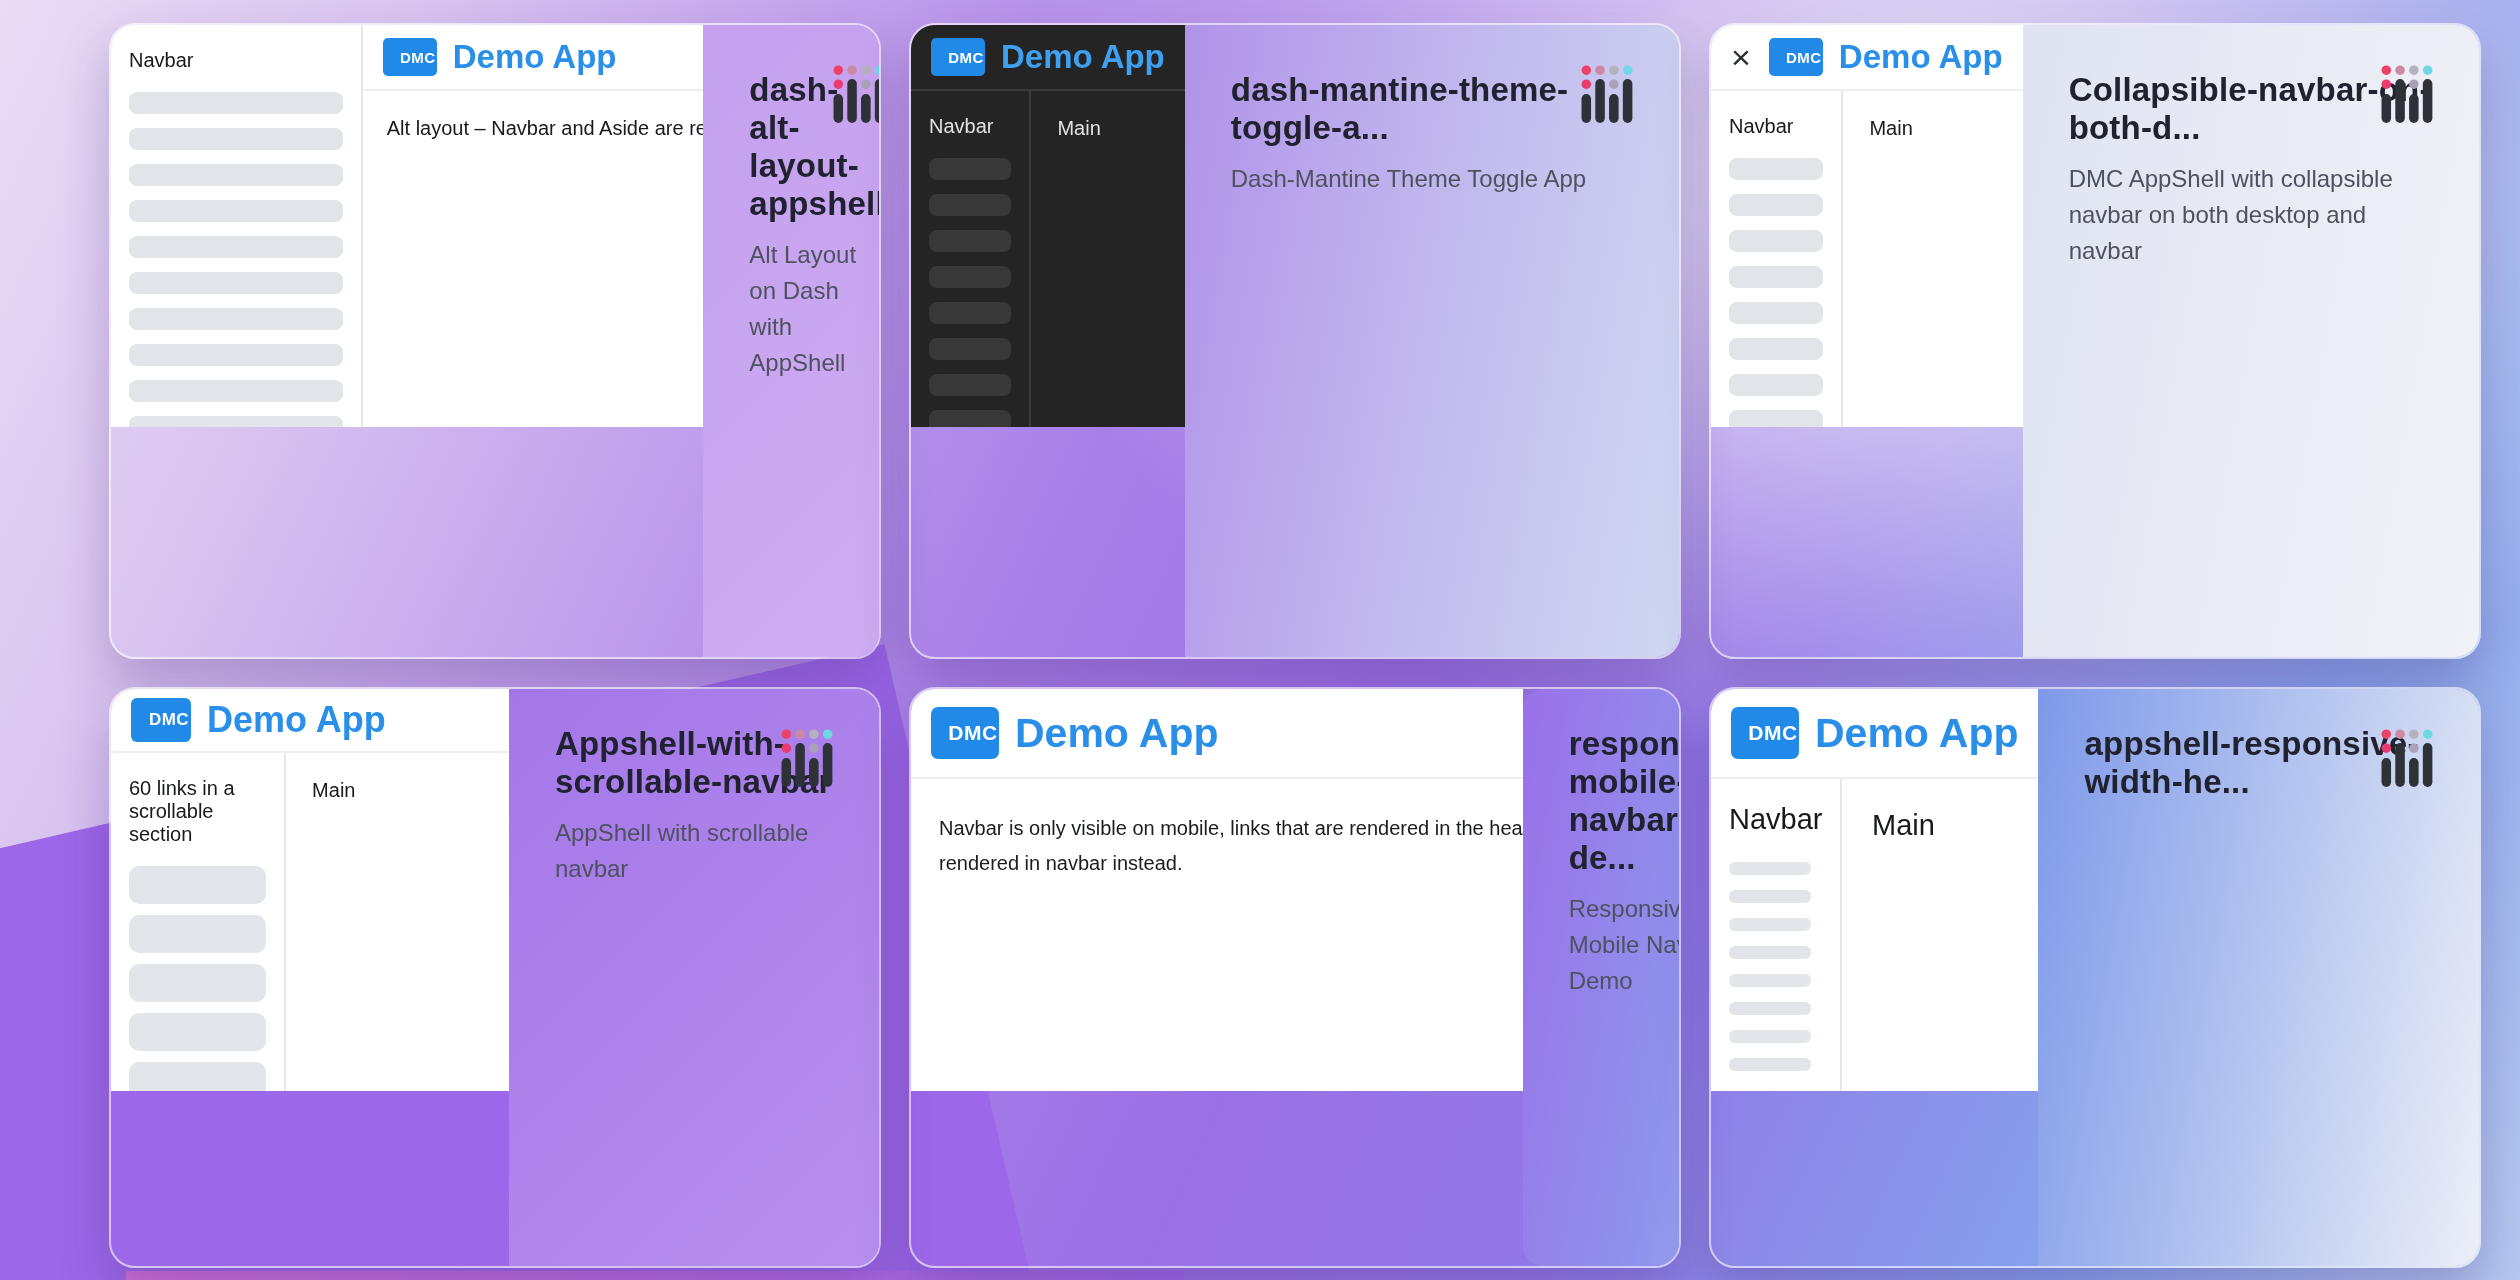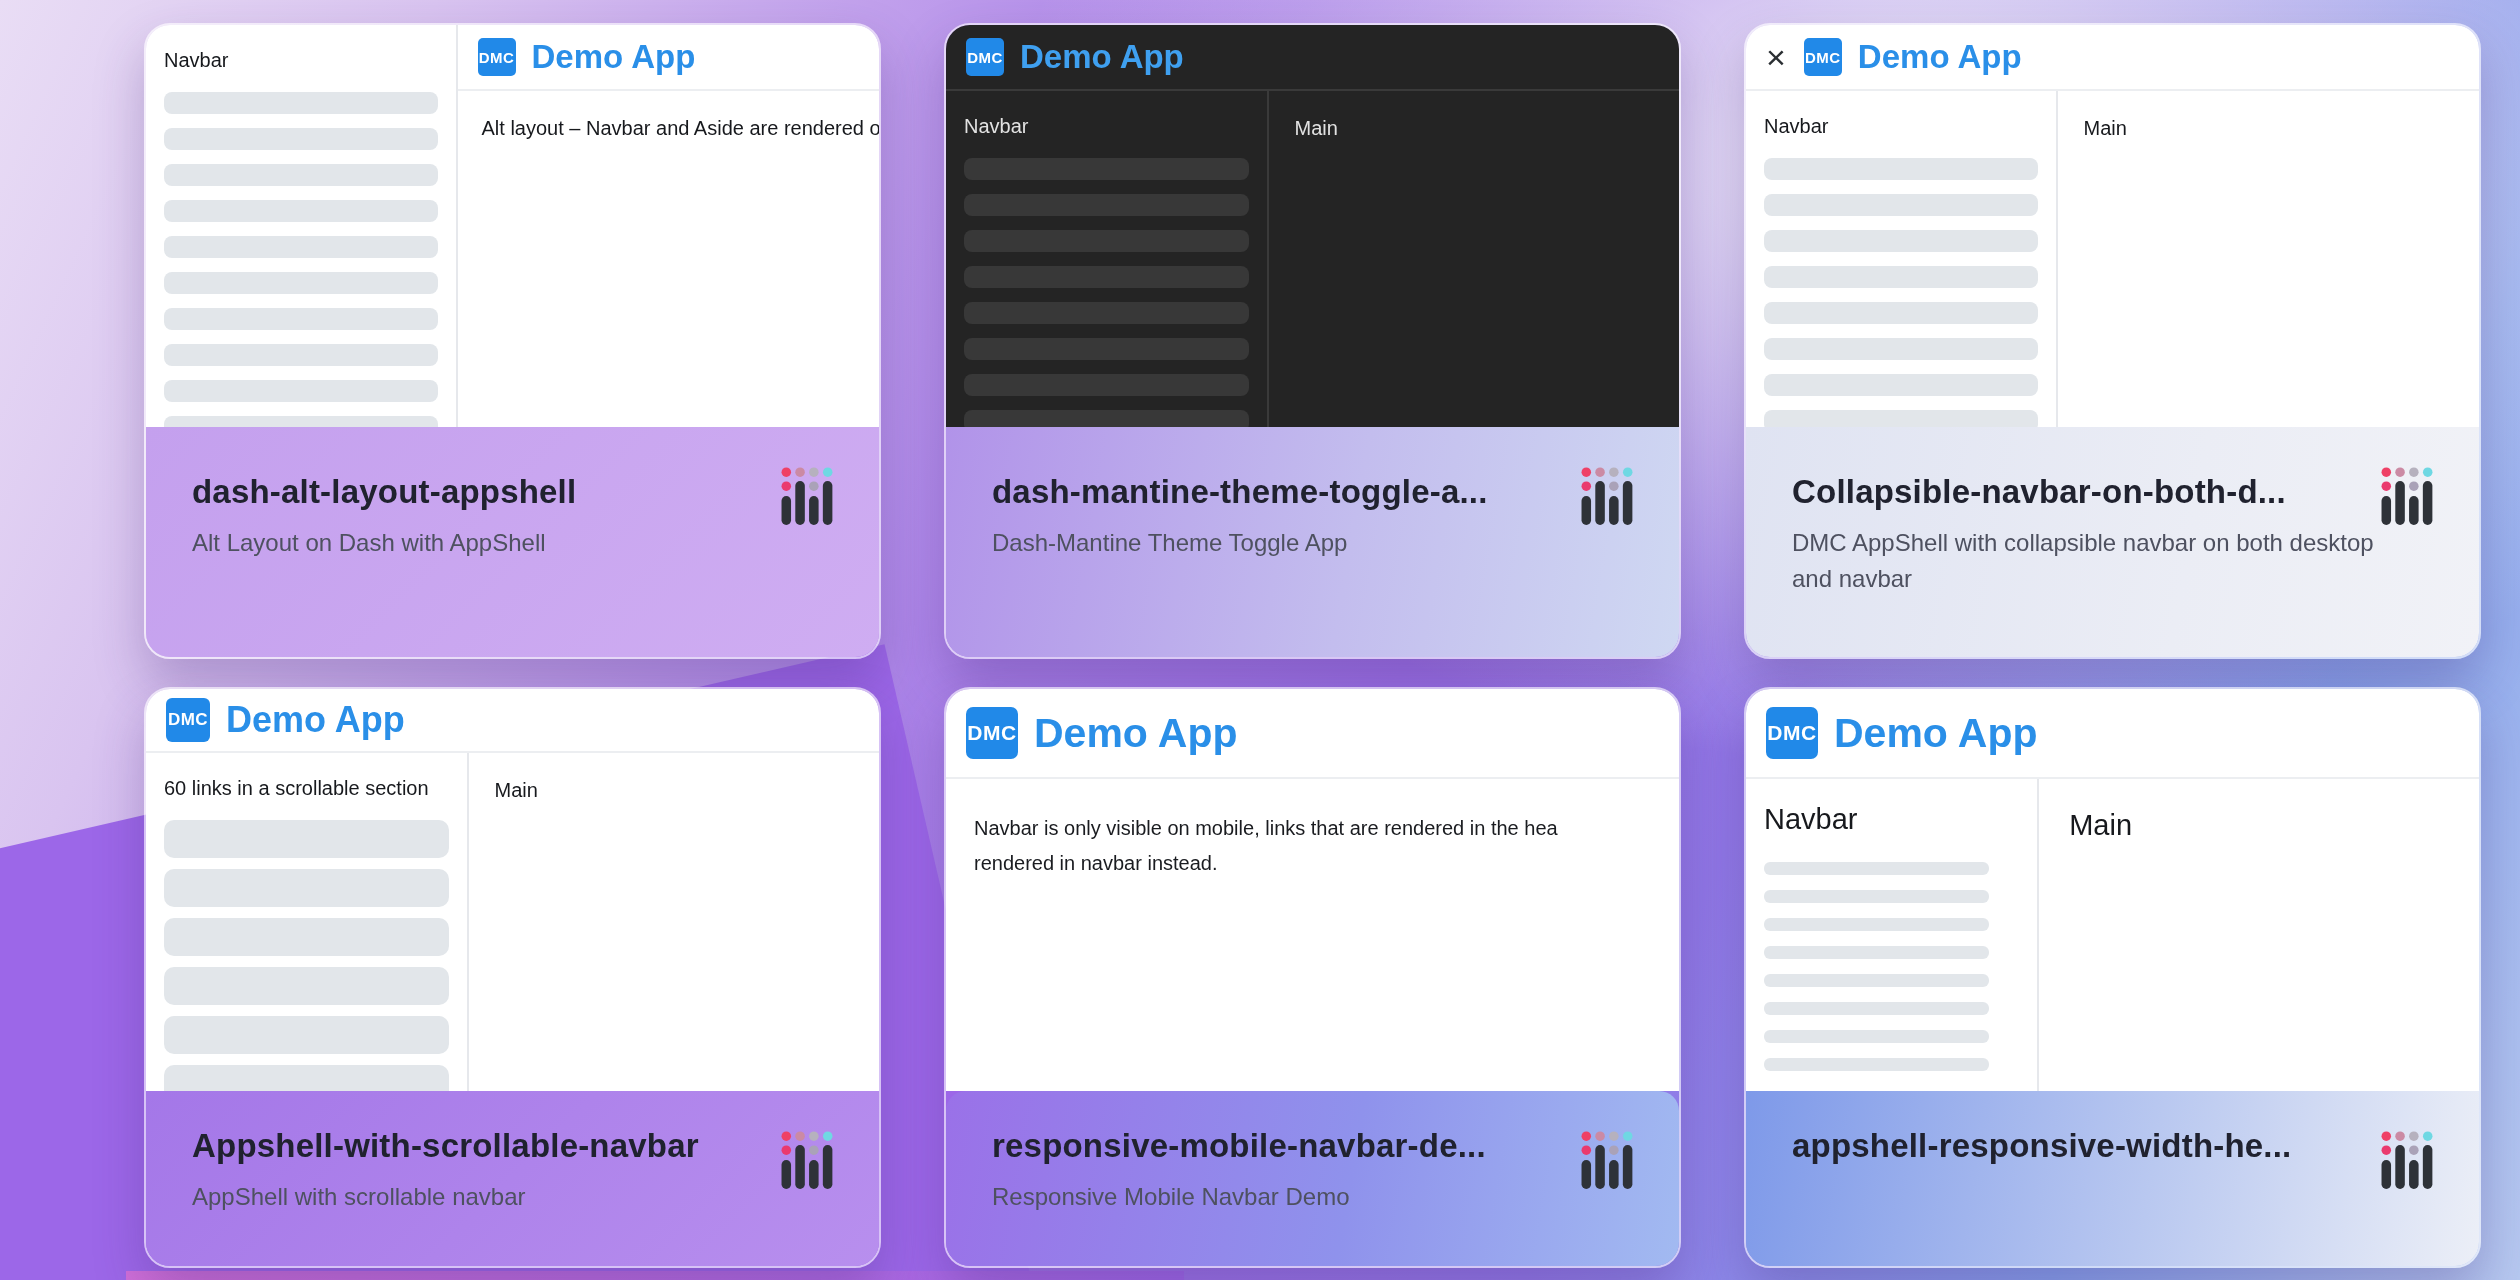--- a/index.html
+++ b/index.html
@@ -17,31 +17,31 @@
     background:#9c67e8;transform:rotate(-13deg);}
   .bg-magenta{position:absolute;left:5%;bottom:-3px;width:42%;height:12px;
     background:linear-gradient(90deg,#cf6fd8,#9d66e6);}
   
   .cards{position:absolute;left:109px;top:23px;display:grid;
     grid-template-columns:repeat(3,772px);grid-template-rows:636px 581px;
     column-gap:28px;row-gap:28px;}
   .card{border-radius:26px;overflow:hidden;position:relative;
     border:2px solid rgba(255,255,255,0.6);
     box-shadow:0 24px 50px rgba(70,40,120,0.28);
-    display:flex;flex-direction:column;box-sizing:border-box;margin-left:35px;}
+    display:flex;flex-direction:row;box-sizing:border-box;}
   
   .preview{height:402px;flex:0 0 auto;background:#ffffff;display:flex;overflow:hidden;position:relative;}
   .preview.col{flex-direction:column;}
   .pv-hdr{display:flex;align-items:center;gap:16px;padding:0 20px;
     border-bottom:2px solid #eceef1;flex:0 0 auto;height:64px;}
   .pv-hdr.h62{height:62px;}
   .pv-hdr.h88{height:88px;}
   .dmc-logo{display:flex;align-items:center;justify-content:center;flex:0 0 auto;
     background:#2189e8;color:#fff;font-weight:bold;border-radius:5px;
-    width:38px;height:38px;font-size:15px;letter-spacing:0.5px;}
+    width:38px;height:38px;font-size:15px;letter-spacing:0.5px;padding-left:16px;}
   .dmc-logo.md{width:44px;height:44px;font-size:17px;border-radius:6px;}
   .dmc-logo.lg{width:52px;height:52px;font-size:21px;border-radius:7px;}
   .pv-title{color:#2a8fe8;font-weight:800;font-size:33px;white-space:nowrap;}
   .pv-title.md{font-size:36px;}
   .pv-title.lg{font-size:41px;}
   .close-x{font-size:34px;color:#2b2f33;line-height:1;margin-right:2px;}
   .pv-content{display:flex;flex:1;min-height:0;}
   .pv-nav{width:42.5%;flex:0 0 auto;border-right:2px solid #e6e8ec;
     padding:24px 18px 0;box-sizing:border-box;overflow:hidden;}
   .pv-nav.w44{width:44%;}

